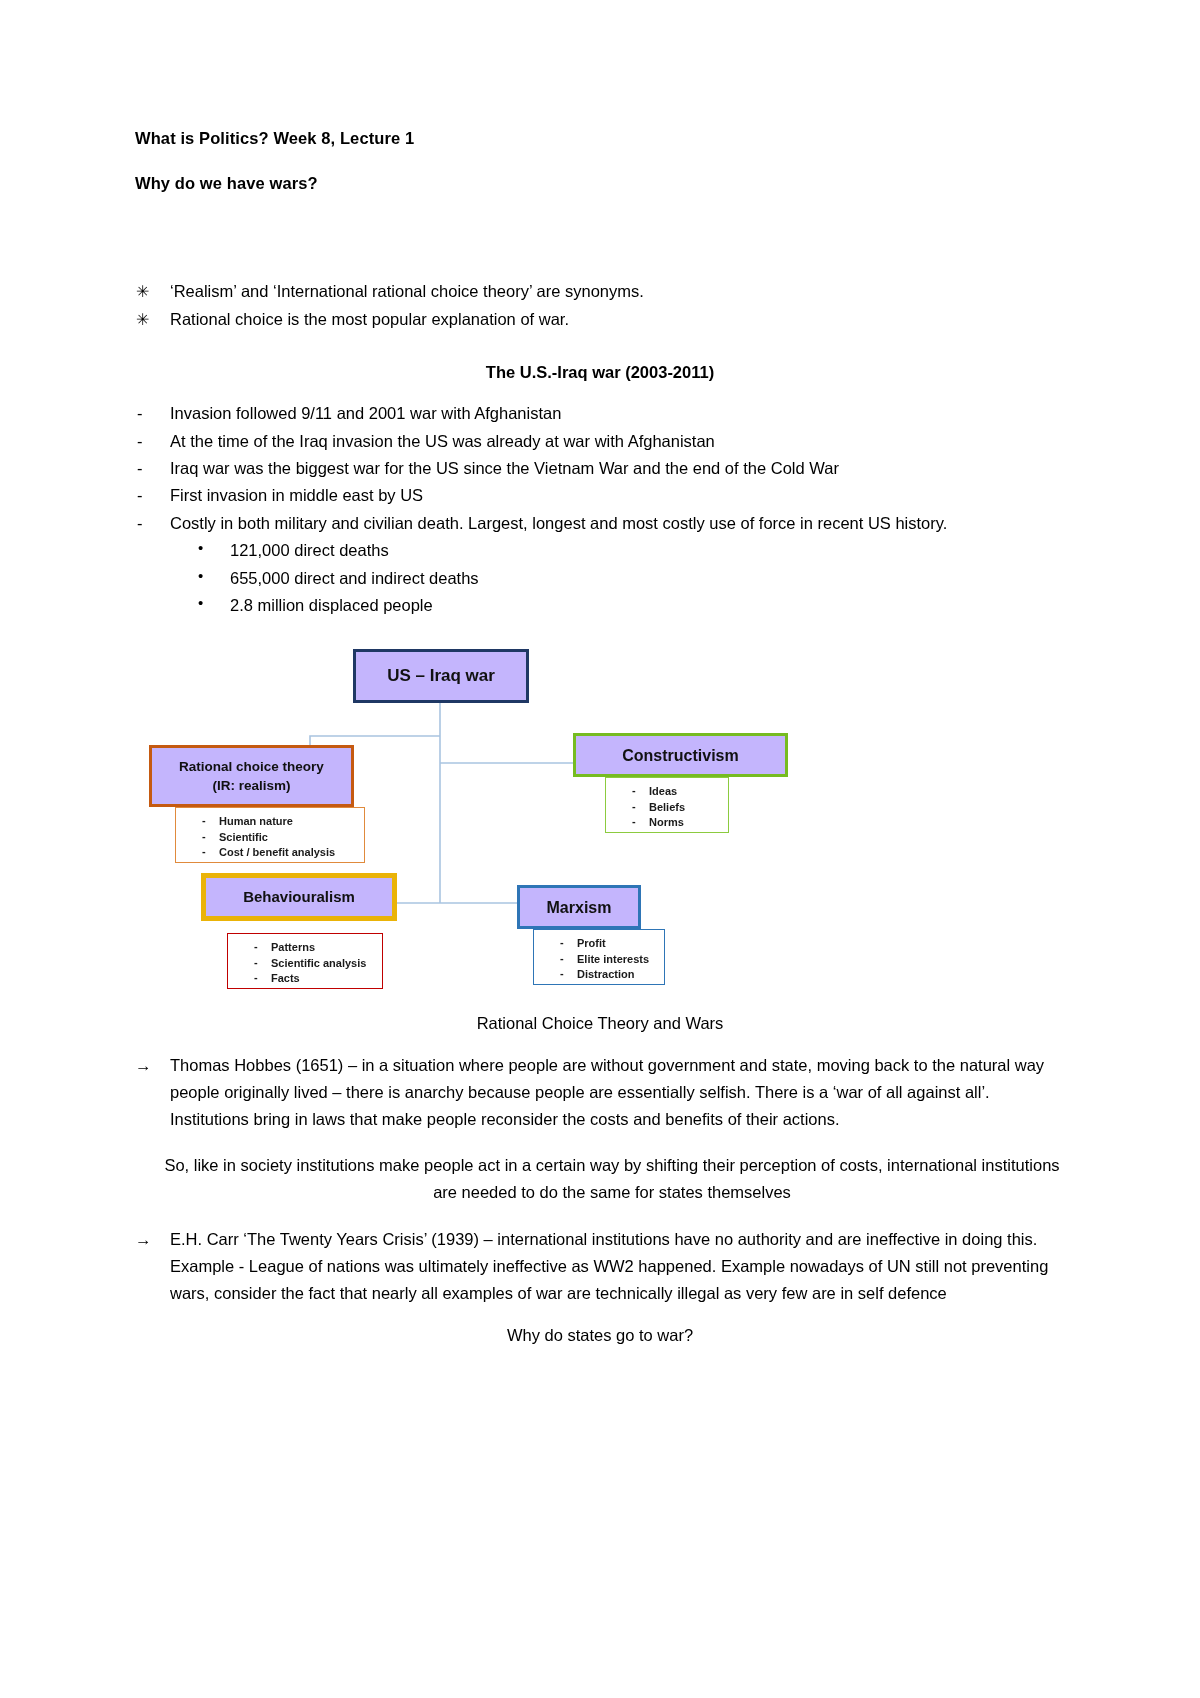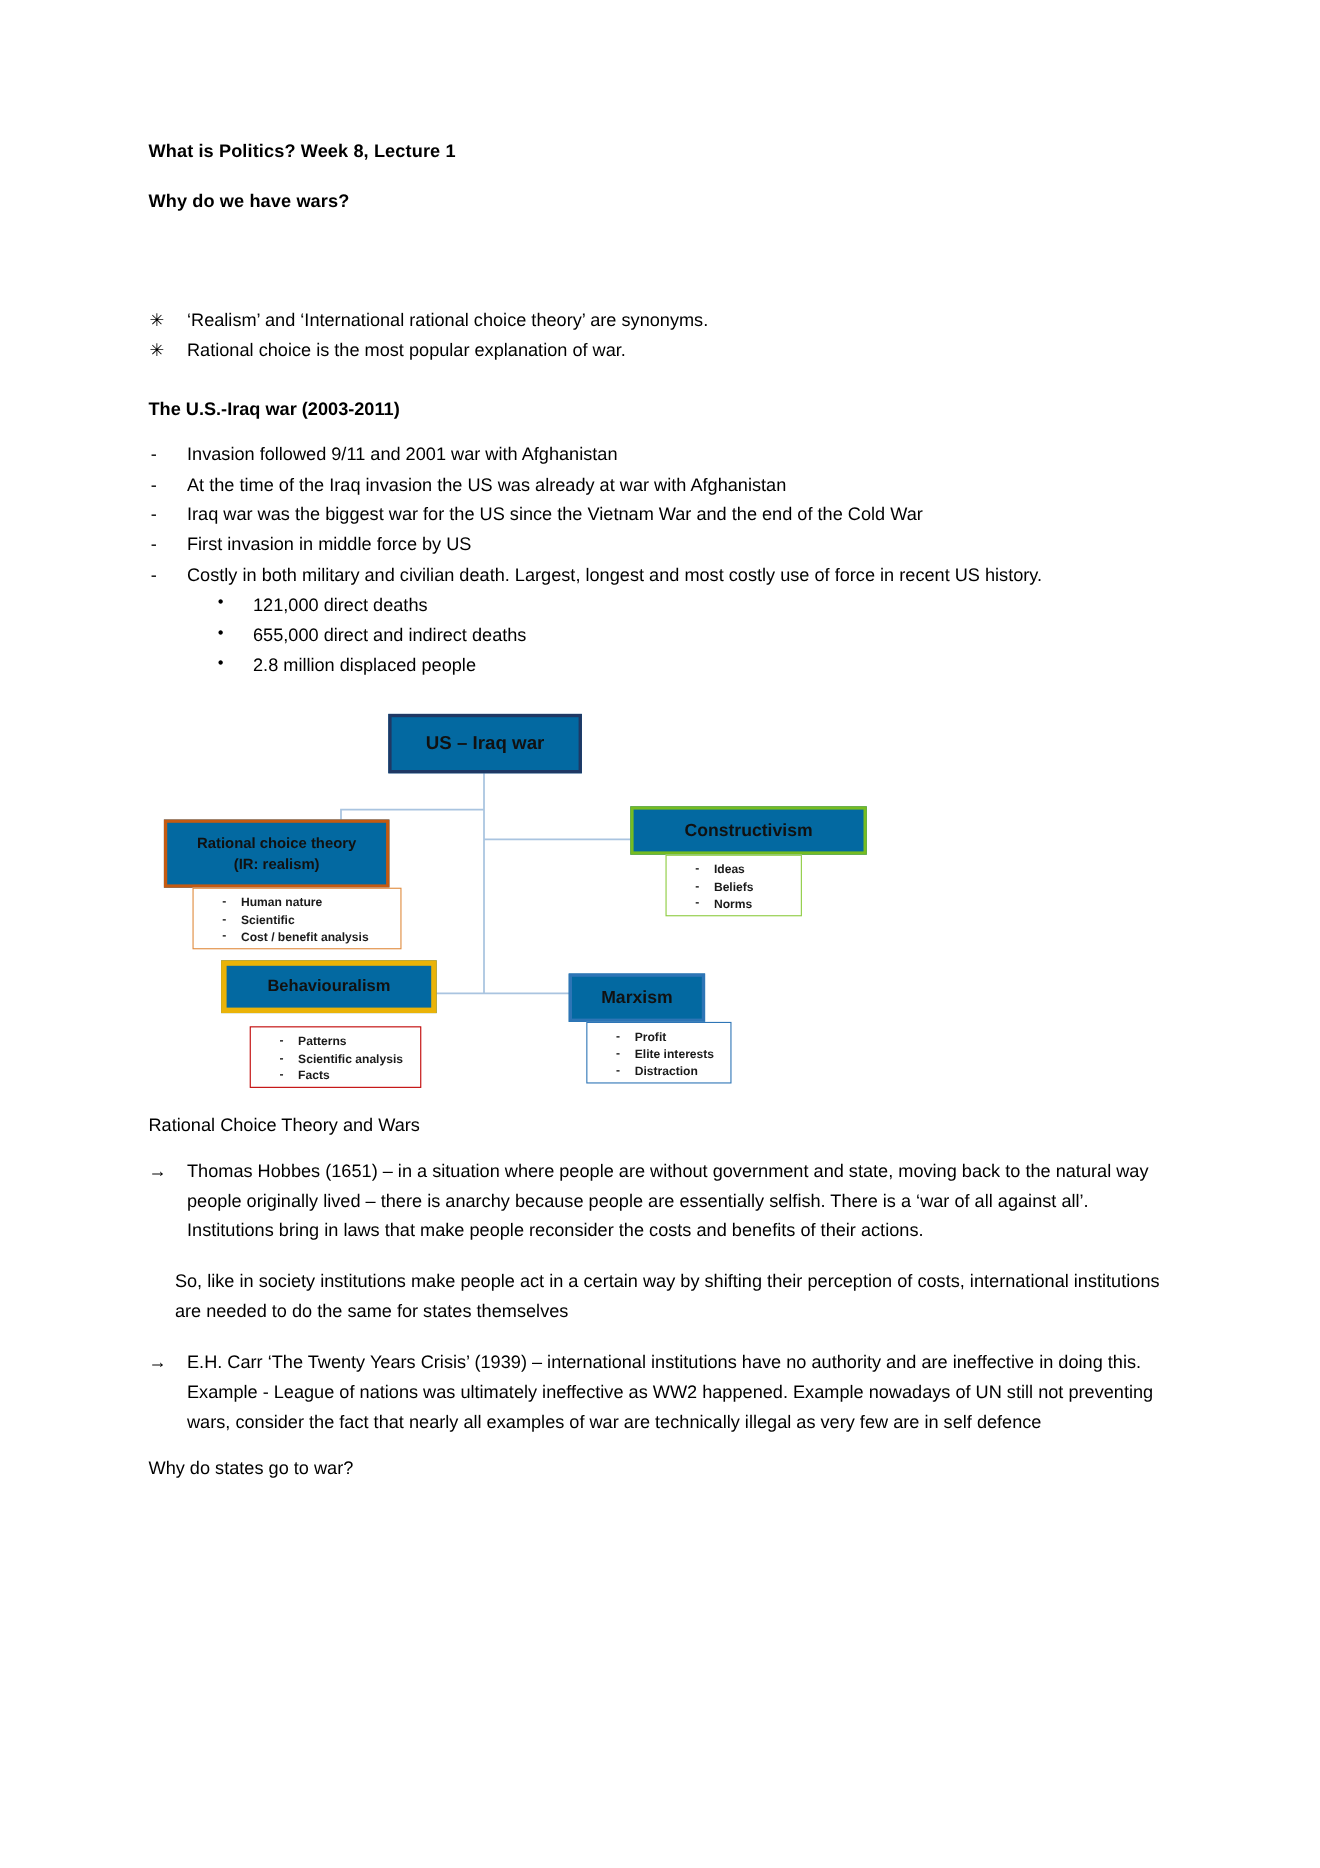--- a/index.html
+++ b/index.html
@@ -32,20 +32,21 @@
     font-weight: bold;
     font-size: 16.5px;
     line-height: 1.0;
     margin: 0 0 28px 0;
     letter-spacing: 0.1px;
   }
   .para {
     font-size: 16.5px;
     line-height: 1.0;
     margin: 0;
+    text-align: center;
   }
   .para.bold { font-weight: bold; }
 
   .spacer-lg { height: 58px; }
   .spacer-md { height: 30px; }
   .spacer-sm { height: 20px; }
 
   
   ul.lst {
     list-style: none;
@@ -92,21 +93,21 @@
   
   .diagram {
     position: relative;
     width: 930px;
     height: 350px;
     margin: 22px 0 4px 0;
   }
   .diagram svg { position: absolute; left: 0; top: 0; }
   .node {
     position: absolute;
-    background: #0369a1;
+    background: #c4b5fd;
     box-sizing: border-box;
     display: flex;
     flex-direction: column;
     align-items: center;
     justify-content: center;
     text-align: center;
     font-weight: bold;
     color: #111111;
   }
   .node .ln { display: block; line-height: 1.45; }
@@ -167,21 +168,21 @@
       <li>
         <span class="mk">-</span>
         <span>At the time of the Iraq invasion the US was already at war with Afghanistan</span>
       </li>
       <li>
         <span class="mk">-</span>
         <span>Iraq war was the biggest war for the US since the Vietnam War and the end of the Cold War</span>
       </li>
       <li>
         <span class="mk">-</span>
-        <span>First invasion in middle force by US</span>
+        <span>First invasion in middle east by US</span>
       </li>
       <li>
         <span class="mk">-</span>
         <span>Costly in both military and civilian death. Largest, longest and most costly use of force in recent US history.</span>
       </li>
     </ul>
 
     <ul class="lst dot">
       <li>
         <span class="mk">•</span>

